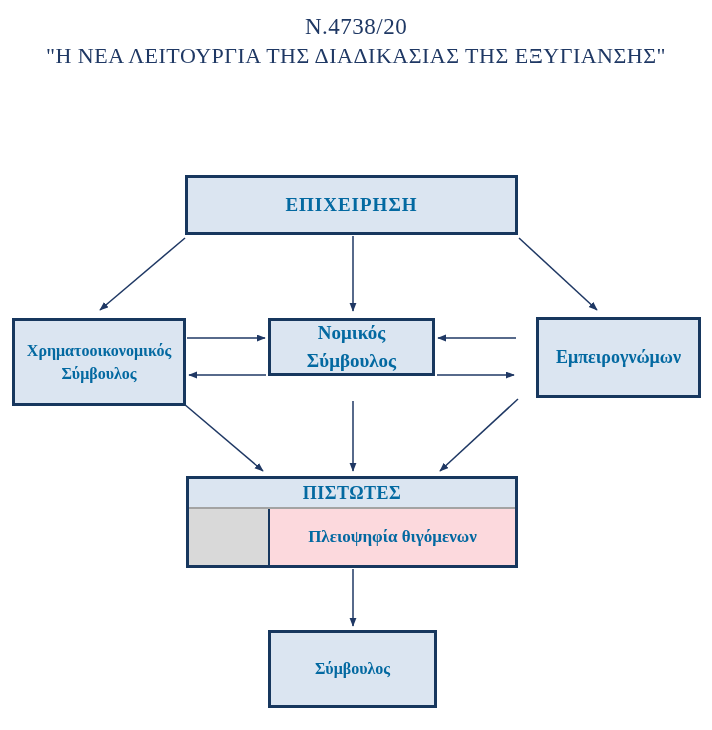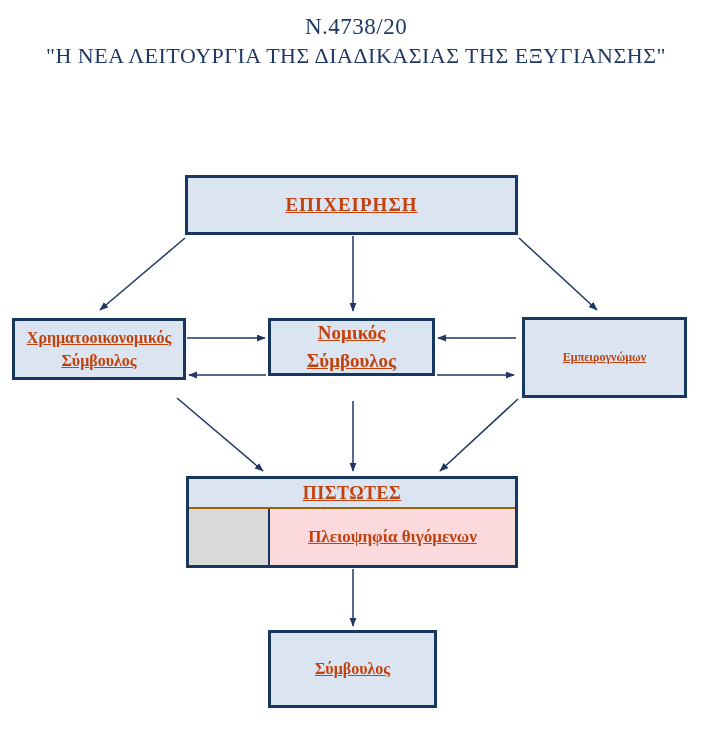--- a/index.html
+++ b/index.html
@@ -13,34 +13,34 @@
   .title-block{
     position:absolute;left:0;top:12px;width:712px;
     text-align:center;color:#1f3864;font-weight:normal;
   }
   .title-line1{font-size:23px;line-height:30px;letter-spacing:0.5px;}
   .title-line2{font-size:22px;line-height:28px;letter-spacing:0.5px;}
   .node{
     position:absolute;box-sizing:border-box;
     background:#dbe5f1;border:3px solid #17375e;
     display:flex;align-items:center;justify-content:center;
-    text-align:center;color:#c2410c;font-weight:bold;text-decoration:underline;
+    text-align:center;color:#0369a1;font-weight:bold;
   }
   .node .inner{width:100%;}
   .node-business{left:185px;top:175px;width:333px;height:60px;font-size:19px;letter-spacing:1px;}
-  .node-financial{left:12px;top:318px;width:174px;height:62px;font-size:16px;line-height:1.45;}
+  .node-financial{left:12px;top:318px;width:174px;height:88px;font-size:16px;line-height:1.45;}
   .node-legal{left:268px;top:318px;width:167px;height:58px;font-size:19px;line-height:1.45;}
-  .node-expert{left:522px;top:317px;width:165px;height:81px;font-size:12px;}
+  .node-expert{left:536px;top:317px;width:165px;height:81px;font-size:18px;}
   .node-creditors{
     left:186px;top:476px;width:332px;height:92px;
     flex-direction:column;align-items:stretch;justify-content:flex-start;
     padding:0;
   }
   .creditors-header{
-    background:#dbe5f1;height:28px;border-bottom:2px solid #a16207;
+    background:#dbe5f1;height:28px;border-bottom:2px solid #a3a3a3;
     display:flex;align-items:center;justify-content:center;
     font-size:18px;letter-spacing:0.5px;
   }
   .creditors-body{flex:1;display:flex;align-items:stretch;}
   .creditors-gray{width:79px;background:#d9d9d9;border-right:2px solid #17375e;}
   .creditors-pink{
     flex:1;background:#fcd9dd;
     display:flex;align-items:center;justify-content:center;
     font-size:17px;line-height:1.35;text-align:left;
   }

